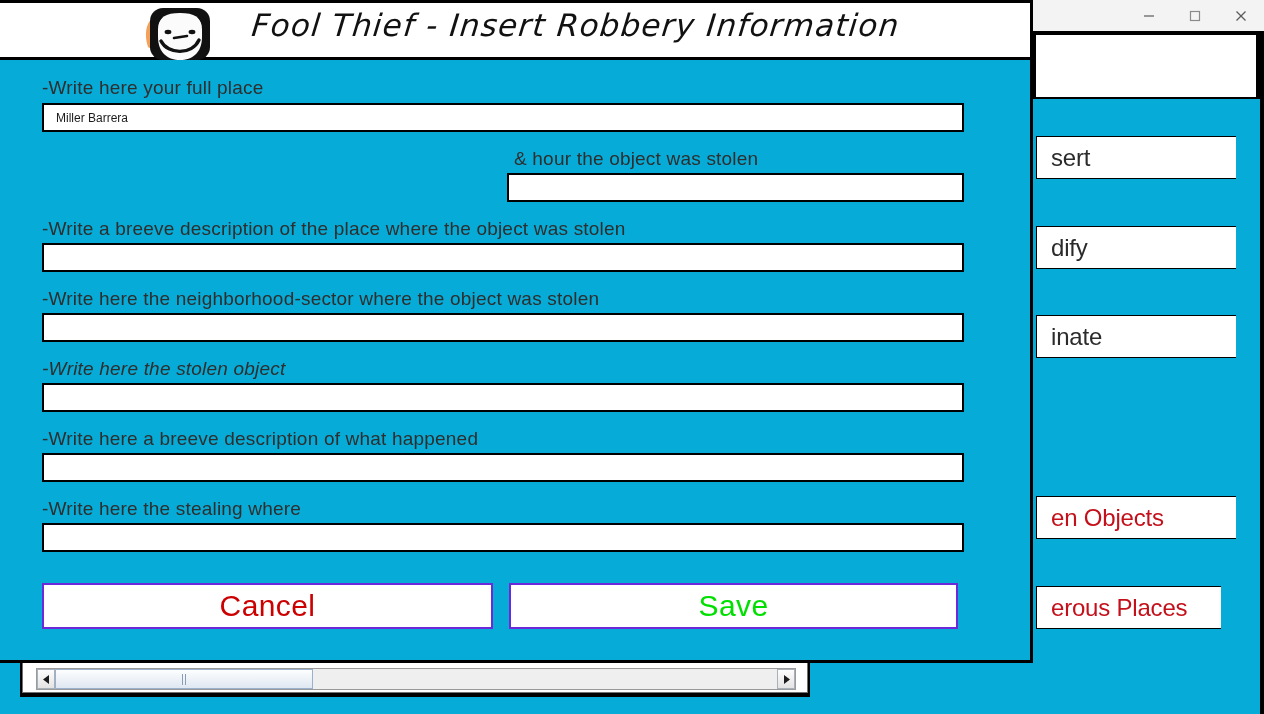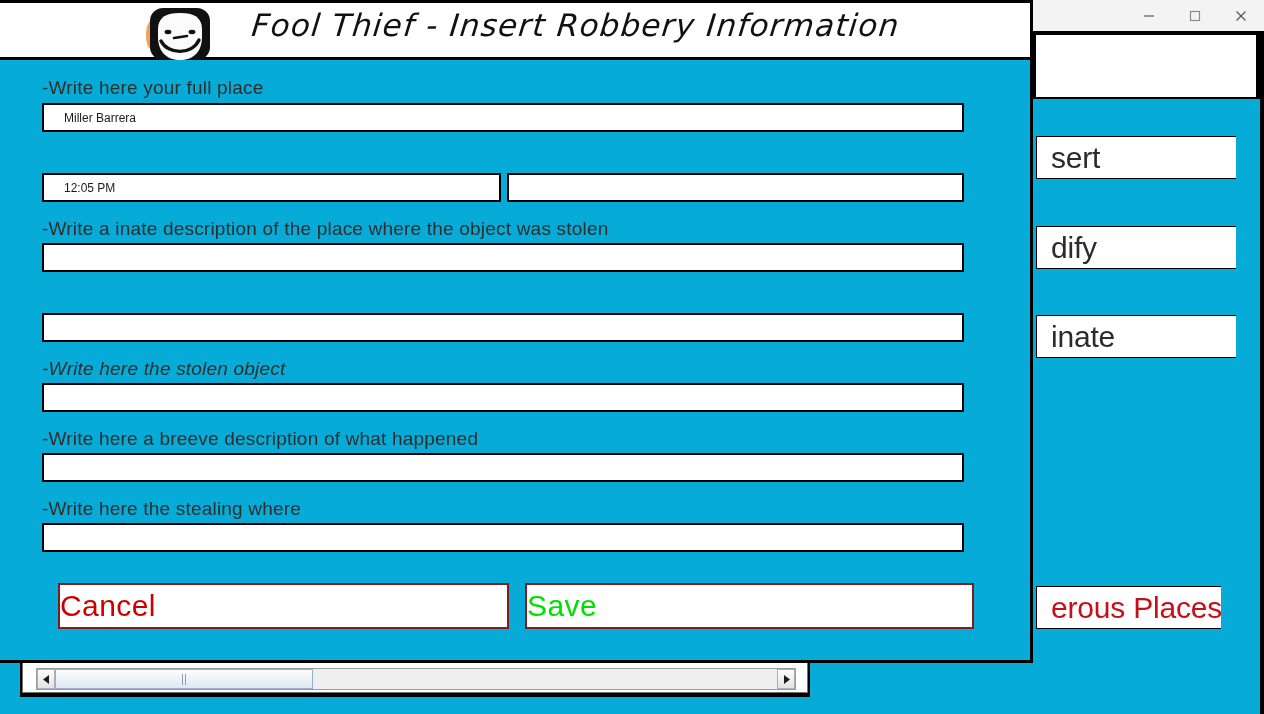--- a/index.html
+++ b/index.html
@@ -73,21 +73,21 @@
 
   .bg-btn {
     position: absolute;
     background: #ffffff;
     border: 1px solid #000000;
     border-right: none;
     display: flex;
     align-items: center;
     padding-left: 14px;
     font-family: "Liberation Sans", sans-serif;
-    font-size: 30px;
+    font-size: 24px;
     font-weight: 300;
     color: #2b2b2b;
     letter-spacing: -0.2px;
     white-space: nowrap;
     overflow: hidden;
   }
   .bg-btn.red { color: #c4101a; }
 
   
   .scroll-strip {
@@ -191,39 +191,38 @@
     white-space: nowrap;
   }
 
   .f-input {
     position: absolute;
     background: #ffffff;
     border: 2px solid #000000;
     font-family: "Liberation Sans", sans-serif;
     font-size: 12px;
     color: #1b1b1b;
-    padding: 0 20px;
+    padding: 0 12px;
     outline: none;
     line-height: 1;
   }
   .f-input::placeholder { color: #9a9a9a; }
 
   .f-btn {
     position: absolute;
     background: #ffffff;
-    border: 2px solid #7f1d1d;
+    border: 2px solid #6d28d9;
     display: flex;
     align-items: center;
-    justify-content: flex-start;
+    justify-content: center;
     font-family: "Liberation Sans", sans-serif;
     font-size: 30px;
     font-weight: 300;
     letter-spacing: 0.4px;
     cursor: pointer;
-    margin-left: 16px;
   }
   .f-btn.cancel { color: #cc0000; }
   .f-btn.save   { color: #00e000; }
 </style>
 </head>
 <body>
 
 <div id="root">
 
   <div class="bg-window">
@@ -254,20 +253,23 @@
     <div class="bg-body"></div>
 
     <div class="bg-btn" style="left:1036px; top:136px; width:200px; height:43px;">
       <span>sert</span>
     </div>
     <div class="bg-btn" style="left:1036px; top:226px; width:200px; height:43px;">
       <span>dify</span>
     </div>
     <div class="bg-btn" style="left:1036px; top:315px; width:200px; height:43px;">
       <span>inate</span>
+    </div>
+    <div class="bg-btn red" style="left:1036px; top:496px; width:200px; height:43px;">
+      <span>en Objects</span>
     </div>
     <div class="bg-btn red" style="left:1036px; top:586px; width:185px; height:43px;">
       <span>erous Places</span>
     </div>
 
     <div class="scroll-strip"></div>
     <div class="scroll-inner"></div>
     <div class="sb-track">
       <div class="sb-arrow">
         <svg width="7" height="9" viewBox="0 0 7 9">
@@ -307,27 +309,28 @@
         </svg>
       </div>
       <div class="dlg-title">Fool Thief - Insert Robbery Information</div>
     </div>
 
     <div class="form">
 
       <div class="f-label" style="left:42px; top:14px;">-Write here your full place</div>
       <input class="f-input" style="left: 42px; top: 40px; width: 922px; height: 29px;" value="Miller Barrera">
 
-      <input class="f-input" style="left: 42px; top: 110px; width: 459px; height: 29px;" value="12:05 PM">
-
+
+      <div class="f-label" style="left:514px; top:85px;">&amp; hour the object was stolen</div>
       <input class="f-input" style="left: 507px; top: 110px; width: 457px; height: 29px;" value="">
 
-      <div class="f-label" style="left:42px; top:155px;">-Write a inate description of the place where the object was stolen</div>
+      <div class="f-label" style="left:42px; top:155px;">-Write a breeve description of the place where the object was stolen</div>
       <input class="f-input" style="left: 42px; top: 180px; width: 922px; height: 29px;" value="">
 
+      <div class="f-label" style="left:42px; top:225px;">-Write here the neighborhood-sector where the object was stolen</div>
       <input class="f-input" style="left: 42px; top: 250px; width: 922px; height: 29px;" value="">
 
       <div class="f-label" style="left:42px; top:295px;font-style:italic;">-Write here the stolen object</div>
       <input class="f-input" style="left: 42px; top: 320px; width: 922px; height: 29px;" value="">
 
       <div class="f-label" style="left:42px; top:365px;text-align:center;">-Write here a breeve description of what happened</div>
       <input class="f-input" style="left: 42px; top: 390px; width: 922px; height: 29px;" value="">
 
       <div class="f-label" style="left:42px; top:435px;">-Write here the stealing where</div>
       <input class="f-input" style="left: 42px; top: 460px; width: 922px; height: 29px;" value="">

